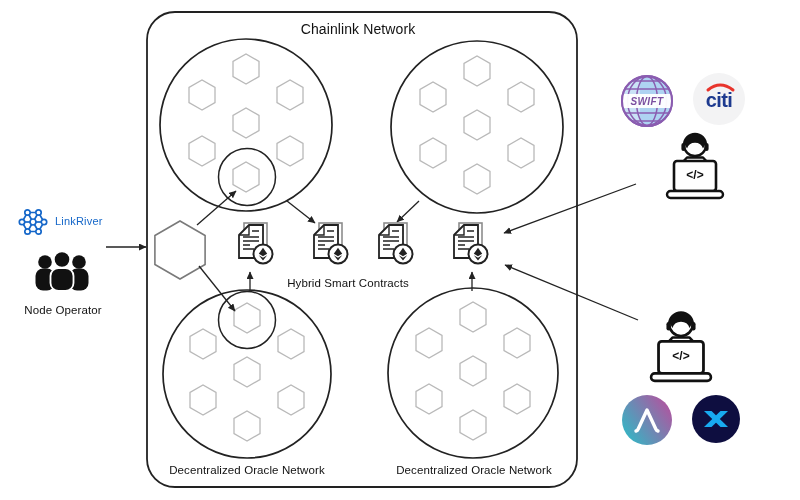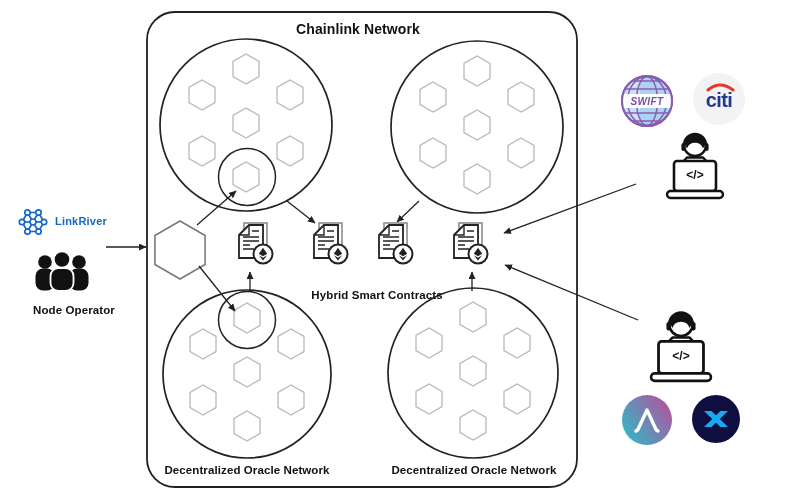--- a/index.html
+++ b/index.html
@@ -1,19 +1,19 @@
 <!DOCTYPE html>
 <html><head>
 <meta charset="utf-8">
 <style>
   html,body{margin:0;padding:0;background:#fff;}
   .stage{position:relative;width:800px;height:500px;background:#fff;overflow:hidden;
          font-family:"Liberation Sans",sans-serif;}
   svg{position:absolute;left:0;top:0;}
-  .lbl{position:absolute;transform:translate(-50%,-50%);font-weight:bold;color:#111;
+  .lbl{position:absolute;transform:translate(-50%,-50%);font-weight:normal;color:#111;
        white-space:nowrap;letter-spacing:.1px;}
   .title{font-size:14px;}
   .sub{font-size:11.5px;}
   .brand-linkriver{transform:translate(0,-50%);color:#1567c9;font-size:11px;letter-spacing:.2px;}
   .hexcluster polygon{fill:none;stroke:#b9b9b9;stroke-width:1.3;}
   .net-circle{fill:none;stroke:#222;stroke-width:1.7;}
   .spot-circle{fill:none;stroke:#222;stroke-width:1.5;}
   .arrow{stroke:#222;stroke-width:1.3;}
   text{font-family:"Liberation Sans",sans-serif;}
   .code-text{font-weight:bold;font-size:12px;fill:#111;}
@@ -205,19 +205,19 @@
   </g>
 
   <g transform="translate(716,419)">
     <circle r="24" fill="#0e0e40"></circle>
     <polygon points="-12,-8 -4.5,-8 12,8 4.5,8" fill="#18aaf0"></polygon>
     <polygon points="4.5,-8 12,-8 -4.5,8 -12,8" fill="#18aaf0"></polygon>
   </g>
 </svg>
 
 <div class="lbl title" style="left:358px;top:29px;">Chainlink Network</div>
-<div class="lbl sub" style="left:377px;top:283px;margin-top:12px;">Hybrid Smart Contracts</div>
+<div class="lbl sub" style="left:348px;top:283px;">Hybrid Smart Contracts</div>
 <div class="lbl sub" style="left:247px;top:470px;">Decentralized Oracle Network</div>
 <div class="lbl sub" style="left:474px;top:470px;">Decentralized Oracle Network</div>
-<div class="lbl sub" style="left:74px;top:310px;">Node Operator</div>
+<div class="lbl sub" style="left:63px;top:310px;">Node Operator</div>
 <div class="lbl brand-linkriver" style="left:55px;top:221px;">LinkRiver</div>
 
 </div>
 
 </body></html>

